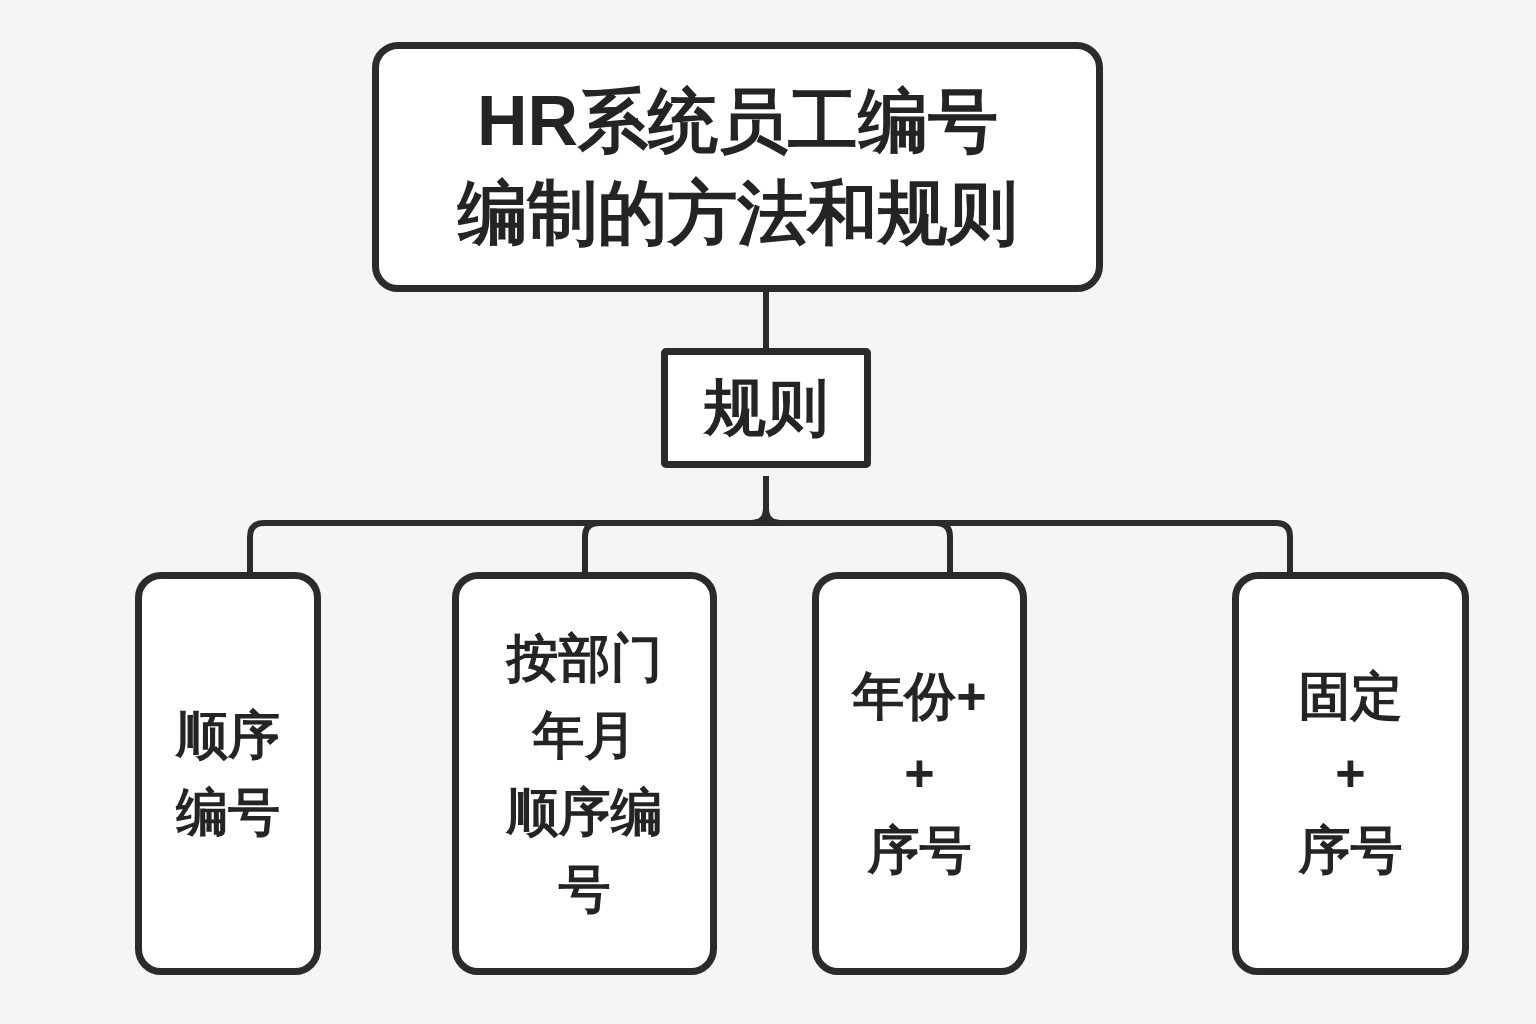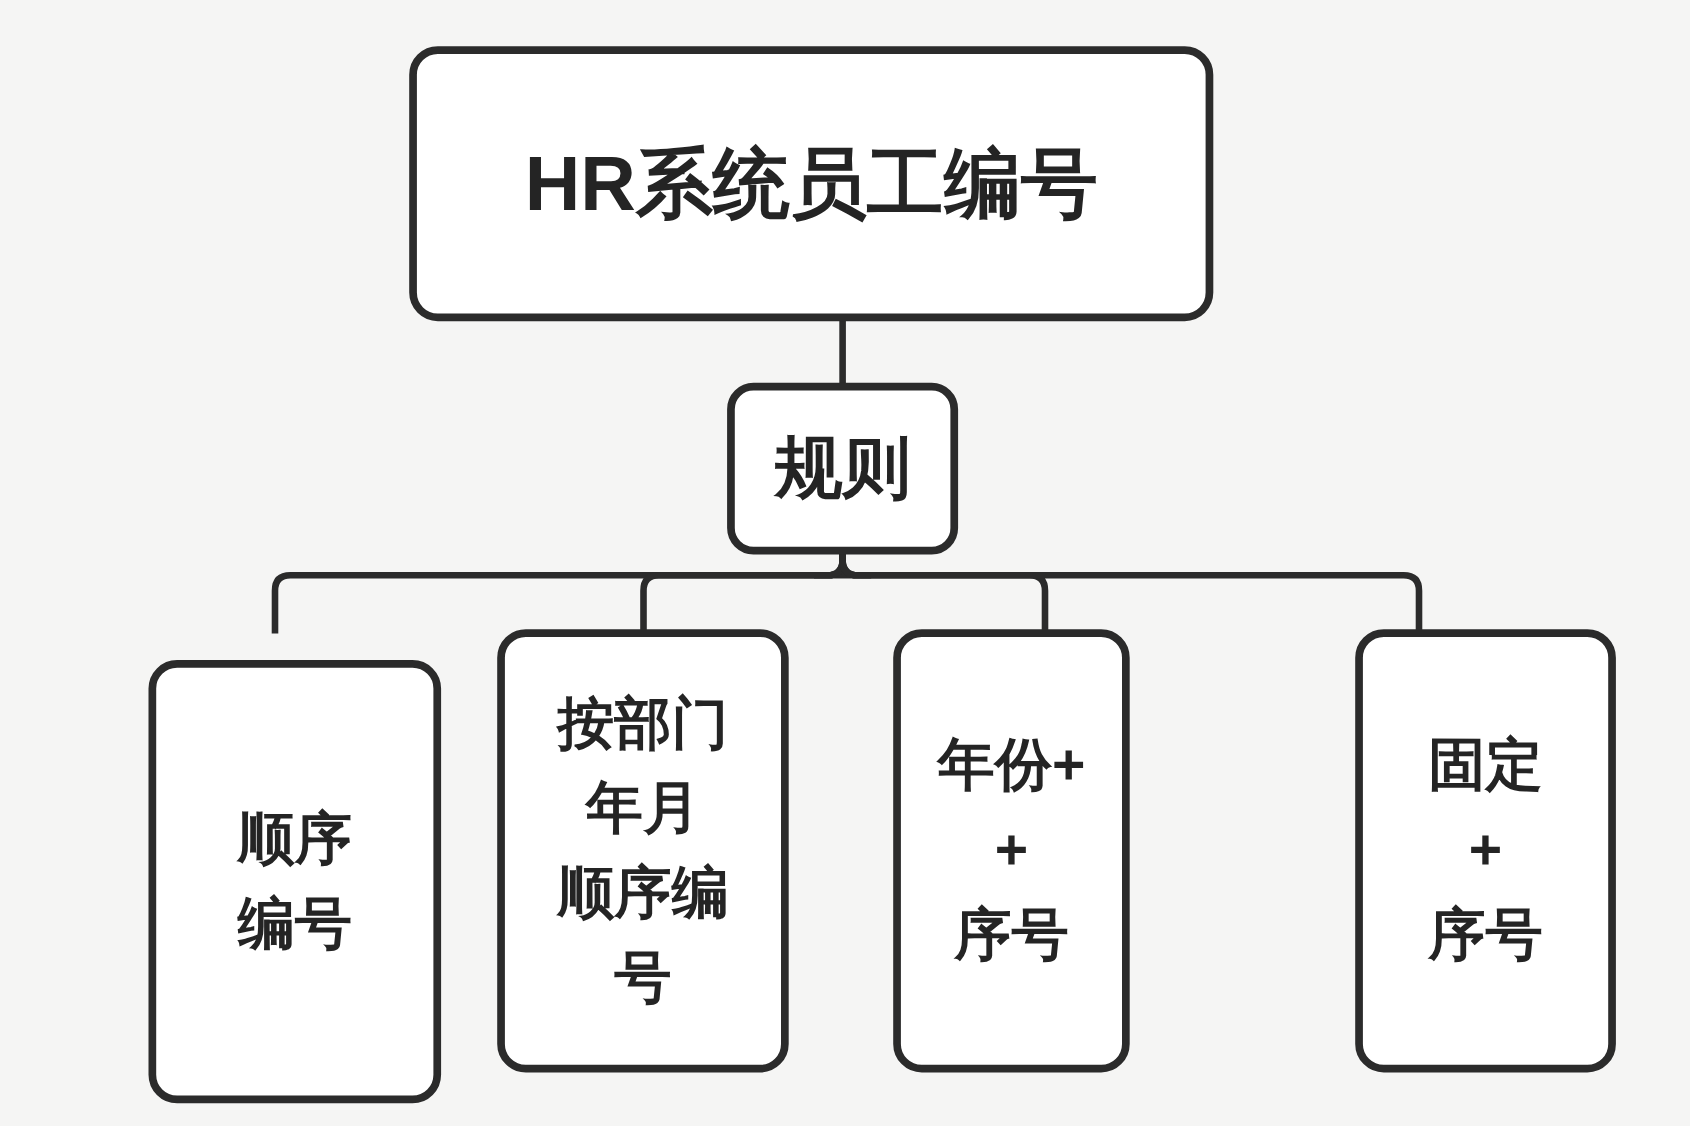--- a/index.html
+++ b/index.html
@@ -43,32 +43,32 @@
     justify-content:center;
     text-align:center;
   }
   .node--root{
     left:372px;top:42px;width:731px;height:250px;
     border-radius:26px;
     font-size:70px;
     line-height:92px;
   }
   .node--rule{
-    left:661px;top:348px;width:210px;height:156px;
-    border-radius:24px;
+    left:661px;top:348px;width:210px;height:120px;
+    border-radius:5px;
     font-size:62px;
     line-height:66px;
   }
   .node--child{
     top:572px;height:403px;
     border-radius:26px;
     font-size:52px;
     line-height:77px;
   }
-  .node--c1{left:135px;width:266px;margin-top:28px;}
+  .node--c1{left:135px;width:186px;}
   .node--c2{left:452px;width:265px;}
   .node--c3{left:812px;width:215px;}
   .node--c4{left:1232px;width:237px;}
   .line{display:block;white-space:nowrap;}
 </style>
 </head>
 <body>
 
 <div class="stage">
 
@@ -76,20 +76,21 @@
     <path d="M 766 288 L 766 352"></path>
     <path d="M 740 523 L 792 523"></path>
     <path d="M 766 476 L 766 509 Q 766 523 752 523 L 264 523 Q 250 523 250 537 L 250 576"></path>
     <path d="M 766 476 L 766 509 Q 766 523 752 523 L 599 523 Q 585 523 585 537 L 585 576"></path>
     <path d="M 766 476 L 766 509 Q 766 523 780 523 L 936 523 Q 950 523 950 537 L 950 576"></path>
     <path d="M 766 476 L 766 509 Q 766 523 780 523 L 1276 523 Q 1290 523 1290 537 L 1290 576"></path>
   </svg>
 
   <div class="node node--root">
     <span class="line">HR系统员工编号</span>
+    <span class="line">编制的方法和规则</span>
   </div>
 
   <div class="node node--rule">
     <span class="line">规则</span>
   </div>
 
   <div class="node node--child node--c1">
     <span class="line">顺序</span>
     <span class="line">编号</span>
   </div>

